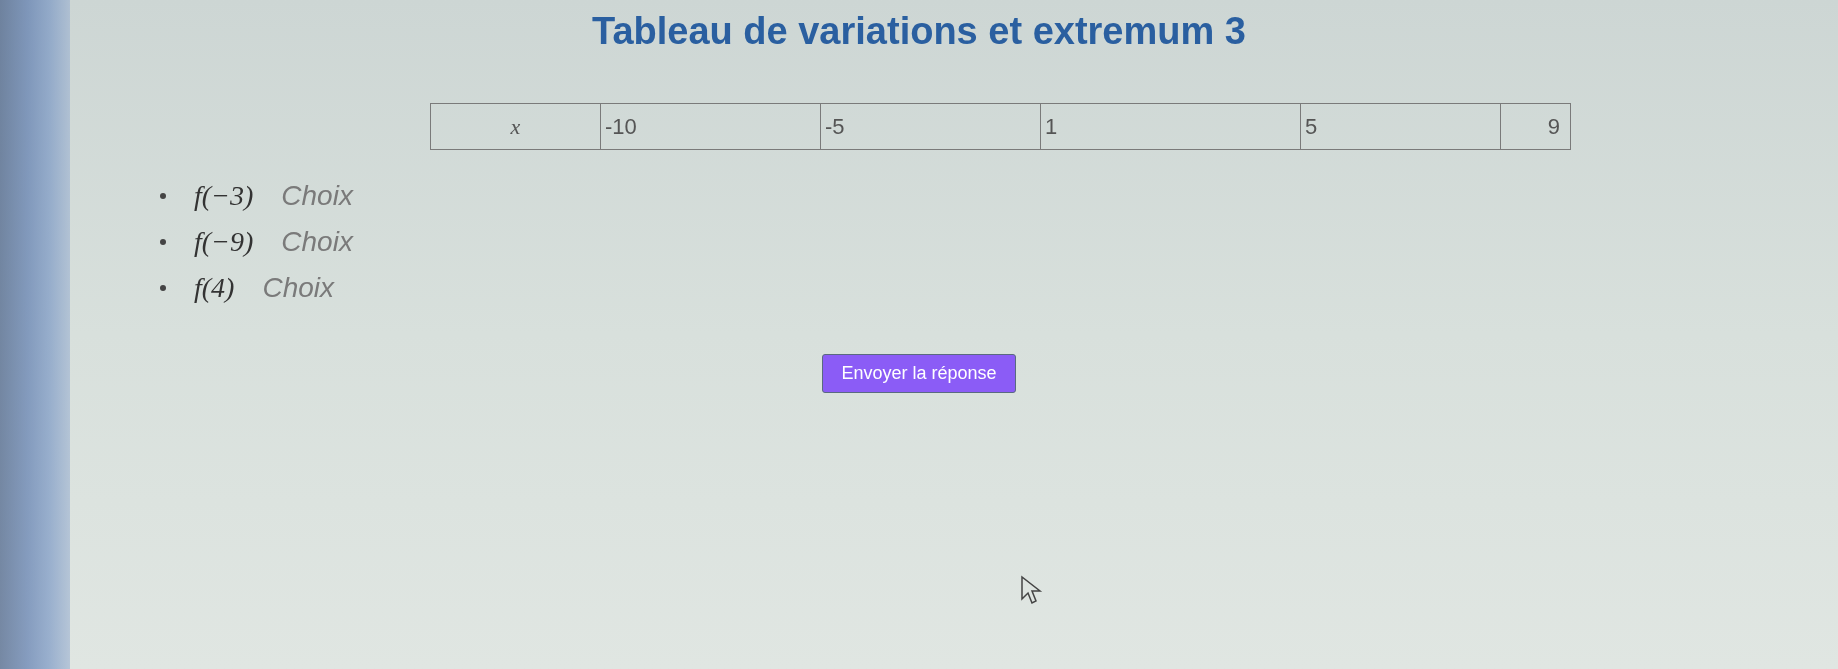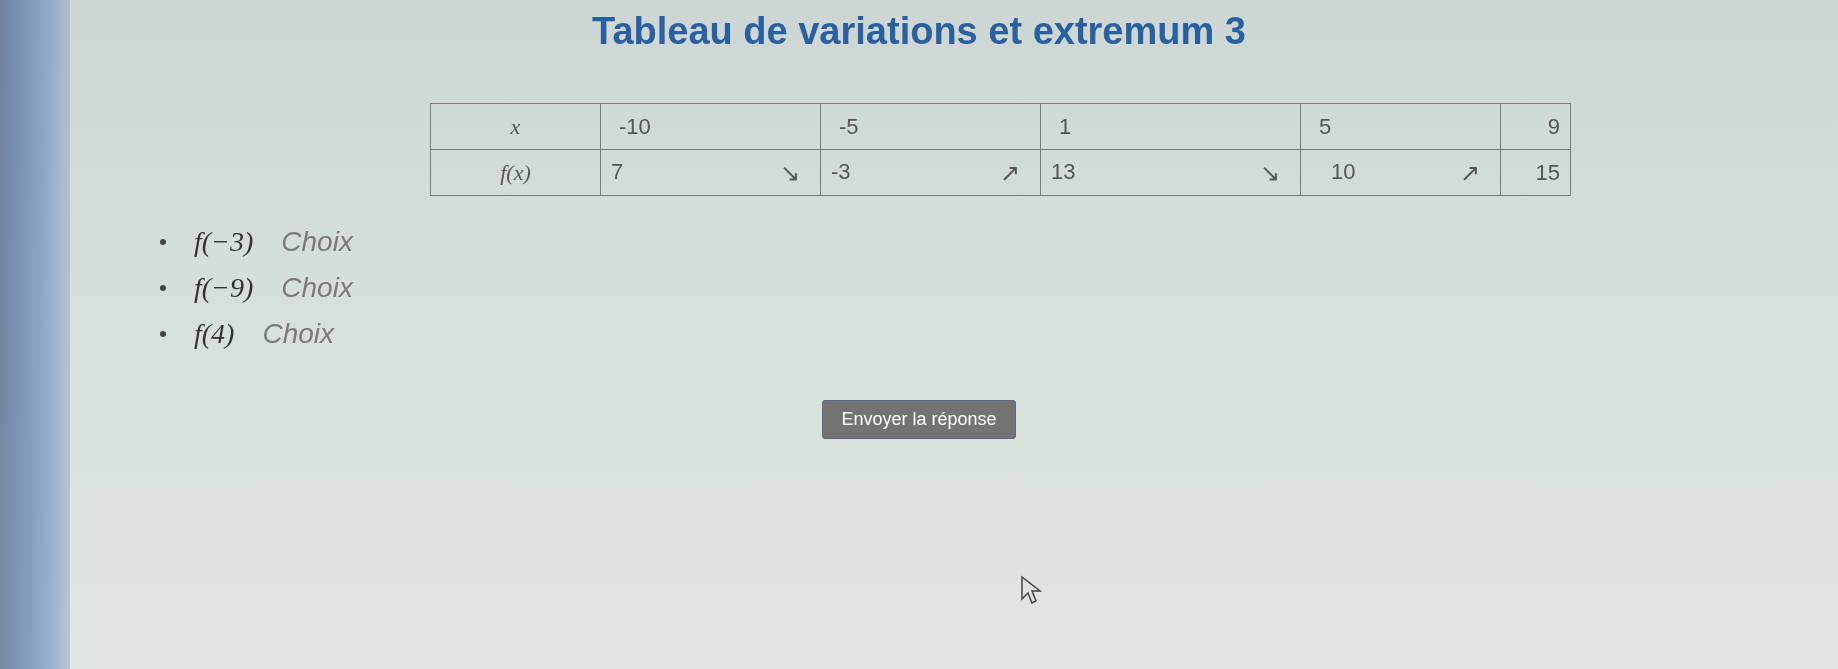--- a/index.html
+++ b/index.html
@@ -58,21 +58,21 @@
       vertical-align: middle;
     }
     .hdr-cell {
       width: 170px;
       font-family: 'Times New Roman', serif;
       font-style: italic;
       font-size: 26px;
     }
     .xrow td.valcell {
       text-align: left;
-      padding-left: 18px;
+      padding-left: 4px;
     }
     .w-a { width: 220px; }
     .w-b { width: 220px; }
     .w-c { width: 260px; }
     .w-d { width: 200px; }
     .w-e { width: 70px; }
     .arrow {
       font-size: 24px;
       color: #555;
     }
@@ -135,21 +135,21 @@
       border-top: 6px solid #666;
       margin-right: 8px;
       vertical-align: middle;
     }
     .submit-wrap {
       text-align: center;
       margin-top: 50px;
     }
     .submit-btn {
       display: inline-block;
-      background: #737373;
+      background: #8b5cf6;
       color: #fff;
       font-size: 18px;
       padding: 8px 18px;
       border: 1px solid #5a6a80;
       border-radius: 3px;
       cursor: pointer;
       font-family: Verdana, Arial, sans-serif;
     }
     .cursor-svg {
       position: absolute;
@@ -169,40 +169,20 @@
 
   <table class="variation">
     <tbody>
         <tr class="xrow">
       <td class="hdr-cell">x</td>
       <td class="valcell w-a">-10</td>
       <td class="valcell w-b">-5</td>
       <td class="valcell w-c">1</td>
       <td class="valcell w-d">5</td>
       <td class="valcell w-e" style="text-align:right;padding-right:10px;">9</td>
-    </tr>
-    <tr class="frow">
-      <td class="hdr-cell">f(x)</td>
-      <td>
-        <span style="float:left;margin-left:10px;">7</span>
-        <span class="arrow" style="float:right;margin-right:20px;">↘</span>
-      </td>
-      <td>
-        <span style="float:left;margin-left:10px;">-3</span>
-        <span class="arrow" style="float:right;margin-right:20px;">↗</span>
-      </td>
-      <td>
-        <span style="float:left;margin-left:10px;">13</span>
-        <span class="arrow" style="float:right;margin-right:20px;">↘</span>
-      </td>
-      <td>
-        <span style="float:left;margin-left:30px;">10</span>
-        <span class="arrow" style="float:right;margin-right:20px;">↗</span>
-      </td>
-      <td style="text-align:right;padding-right:10px;">15</td>
     </tr>
   </tbody>
     </table>
 
 
   <div class="compare-list">
     <div class="col">
       <div class="item">
         <span class="bullet"></span>
         <span class="math">f(−3)</span>

